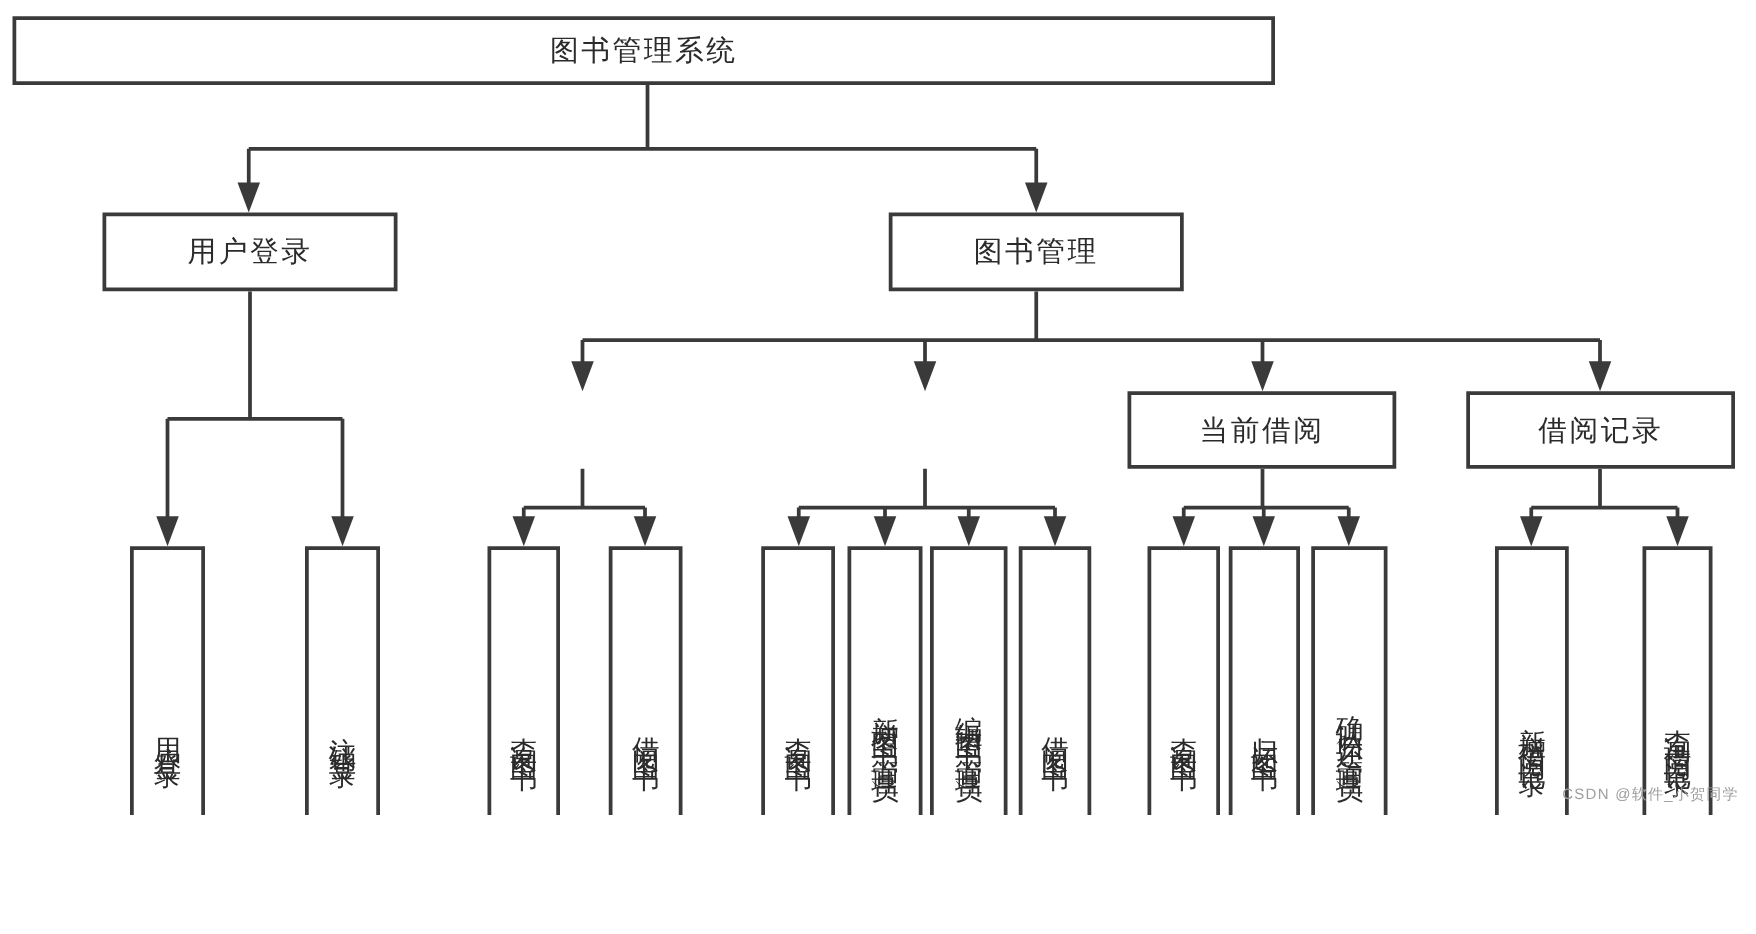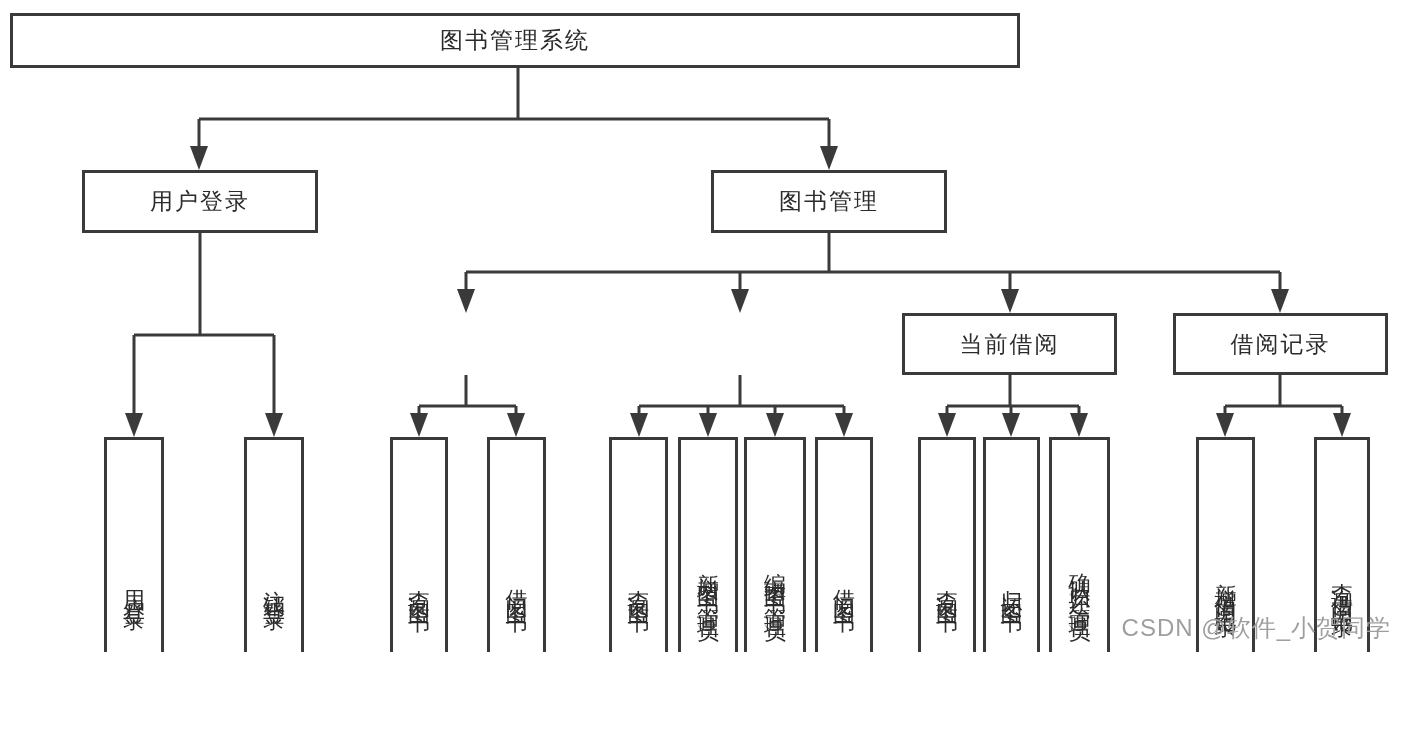--- a/index.html
+++ b/index.html
@@ -13,21 +13,21 @@
     display:flex; align-items:center; justify-content:center;
     text-align:center;
   }
   .box.h span { font-size:23px; letter-spacing:2px; white-space:nowrap; }
   .box.v span {
     writing-mode:vertical-rl; text-orientation:mixed;
     font-size:22px; letter-spacing:7px; line-height:1;
   }
   .watermark {
     position:absolute; right:14px; bottom:8px;
-    font-size:24px; color:var(--watermark); letter-spacing:1px;
+    font-size:12px; color:var(--watermark); letter-spacing:1px;
     white-space:nowrap;
   }
 </style>
 </head>
 <body>
 
 <div class="canvas">
 
   <svg class="connectors" viewBox="0 0 1405 747" xmlns="http://www.w3.org/2000/svg" stroke="currentColor" stroke-width="3" fill="currentColor">
 

